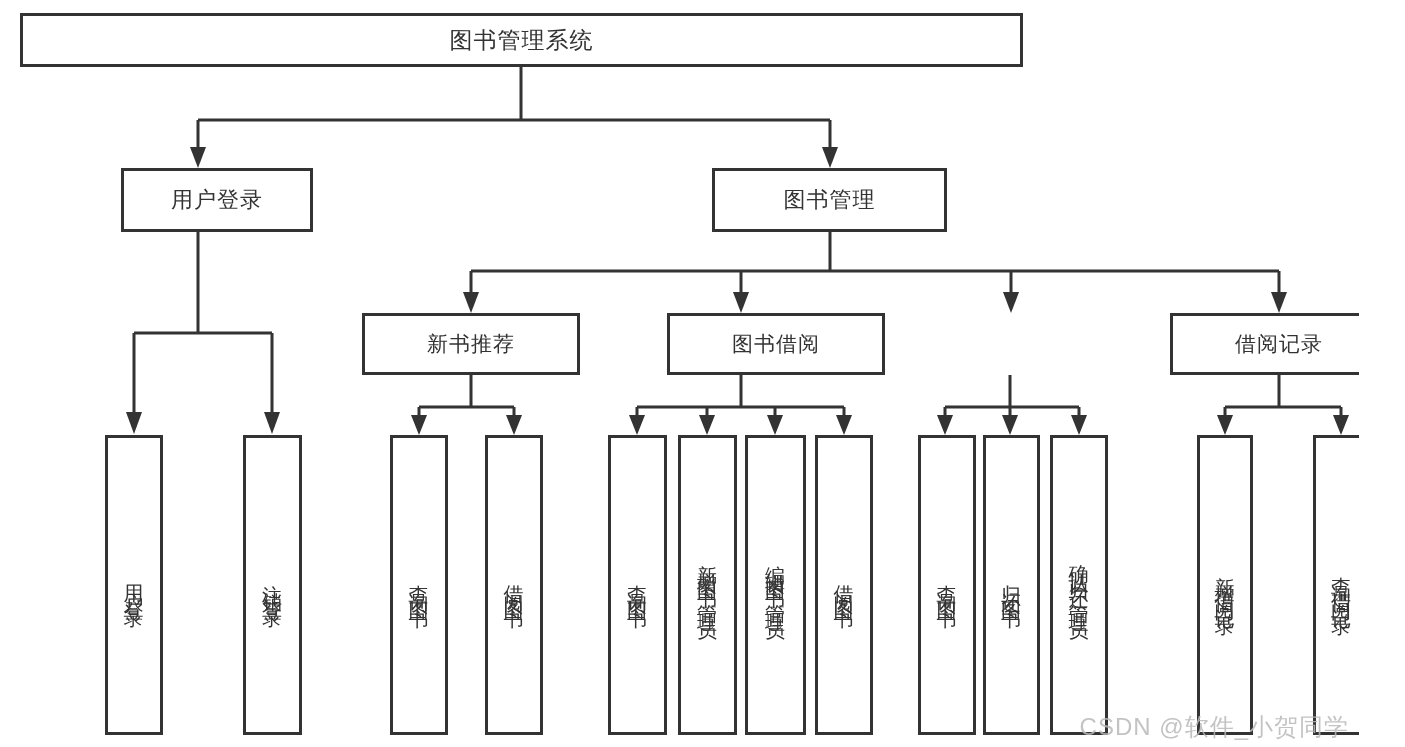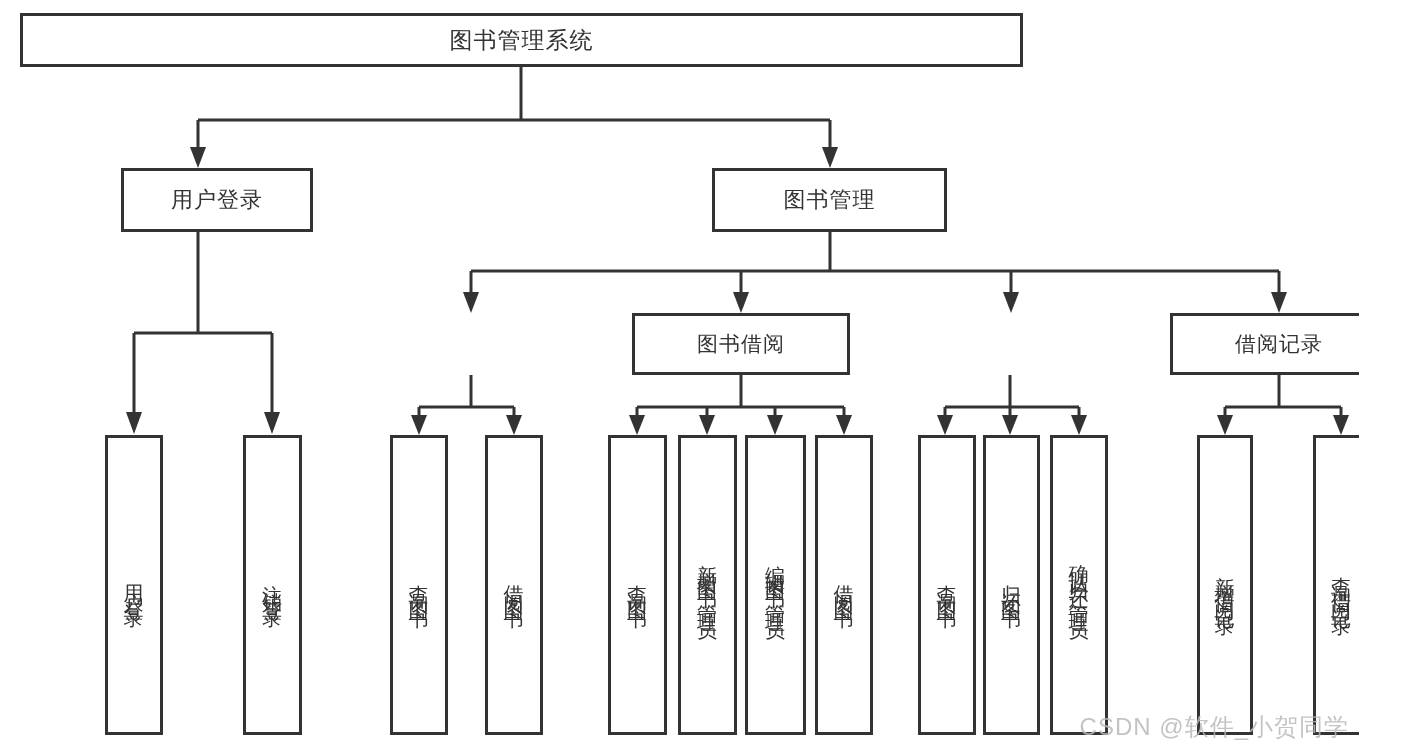--- a/index.html
+++ b/index.html
@@ -94,21 +94,24 @@
     <span>图书管理系统</span>
   </div>
 
   <div class="box hbox" style="left:121px;top:168px;width:192px;height:64px;">
     <span>用户登录</span>
   </div>
   <div class="box hbox" style="left:712px;top:168px;width:235px;height:64px;">
     <span>图书管理</span>
   </div>
 
-  <div class="box sbox" style="left:632px;top:313px;width:218px;height:62px;justify-content:center;">
+  <div class="box sbox" style="left:362px;top:313px;width:218px;height:62px;">
+    <span>新书推荐</span>
+  </div>
+  <div class="box sbox" style="left:667px;top:313px;width:218px;height:62px;justify-content:center;">
     <span>图书借阅</span>
   </div>
   <div class="box sbox" style="left:1170px;top:313px;width:218px;height:62px;">
     <span>借阅记录</span>
   </div>
 
   <div class="box leaf" style="left:105px;top:435px;width:58px;height:300px;">
     <span>用户登录</span>
   </div>
   <div class="box leaf" style="left:243px;top:435px;width:59px;height:300px;">

